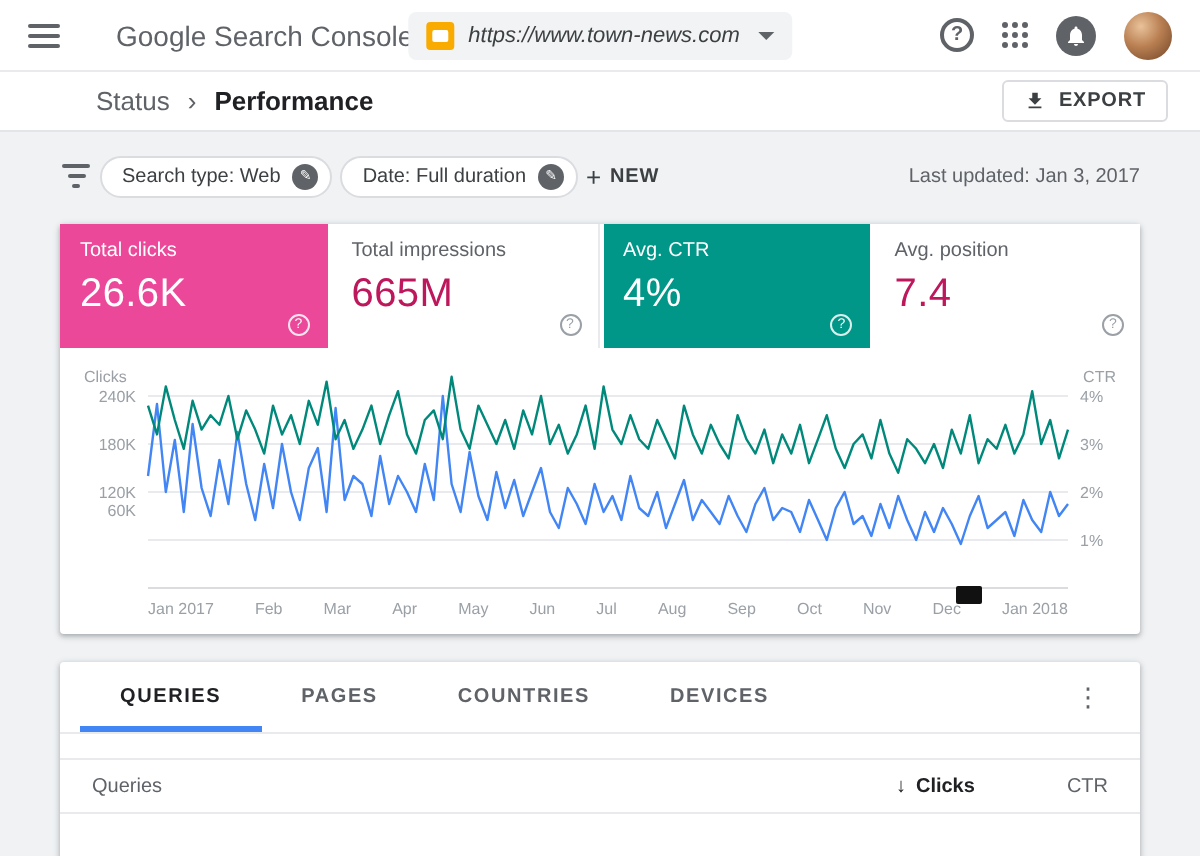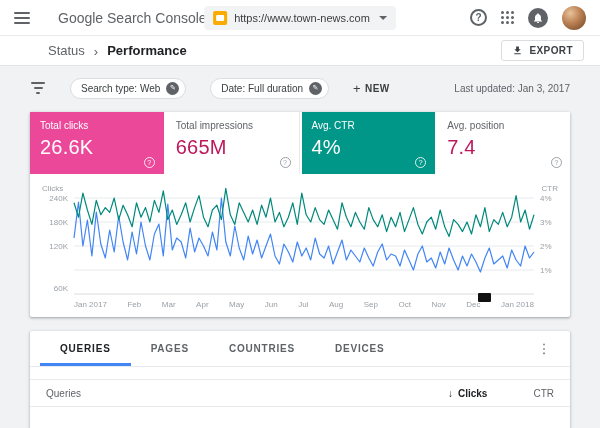--- a/index.html
+++ b/index.html
@@ -8,40 +8,40 @@
 
   
   .appbar { height:36px; background:#fff; border-bottom:1px solid #e8eaed; display:flex; align-items:center; padding:0 14px; position:relative; z-index:5;}
   .hamburger { width:16px; display:flex; flex-direction:column; gap:3px; cursor:pointer; }
   .hamburger i { height:2px; background:#5f6368; border-radius:1px; display:block; }
   .logo { margin-left:28px; font-size:14px; color:#5f6368; display:flex; align-items:flex-start; gap:3px; white-space:nowrap; }
   .beta { font-size:7px; letter-spacing:1px; color:#5f6368; margin-top:1px; }
   .property-pill { position:absolute; left:50%; transform:translateX(-50%); top:6px; height:24px; background:#f1f3f4; border-radius:4px; display:flex; align-items:center; gap:7px; padding:0 9px; cursor:pointer; }
   .site-icon { width:14px; height:14px; background:#f9ab00; border-radius:2px; position:relative; }
   .site-icon::after { content:""; position:absolute; left:3px; top:4px; width:8px; height:6px; background:#fff; border-radius:1px; }
-  .property-url { font-size:11px; color:#3c4043; }
+  .property-url { font-size:11px; color:#3c4043;font-style:italic; }
   .caret { width:0; height:0; border-left:4px solid transparent; border-right:4px solid transparent; border-top:4px solid #5f6368; margin-left:2px; }
   .appbar-right { margin-left:auto; display:flex; align-items:center; gap:14px; }
   .help-circle { width:17px; height:17px; border:2px solid #5f6368; border-radius:50%; display:flex; align-items:center; justify-content:center; font-size:10px; font-weight:bold; color:#5f6368; cursor:pointer; }
   .help-circle::after { content:"?"; }
   .apps-grid { display:grid; grid-template-columns:repeat(3,3px); grid-gap:2px; cursor:pointer; }
   .apps-grid i { width:3px; height:3px; background:#5f6368; border-radius:50%; }
   .bell-wrap { width:20px; height:20px; border-radius:50%; background:#5f6368; display:flex; align-items:center; justify-content:center; cursor:pointer; }
   .avatar { width:24px; height:24px; border-radius:50%; background:radial-gradient(circle at 35% 30%, #e9c29a 0%, #b97f52 45%, #6e4326 100%); cursor:pointer; }
 
   
   .breadcrumb-bar { height:30px; background:#fff; border-bottom:1px solid #e3e5e8; display:flex; align-items:center; padding:0 16px; }
   .crumb { font-size:13px; color:#5f6368; cursor:pointer;margin-left:32px; }
   .crumb-sep::after { content:"\203A"; color:#5f6368; font-size:13px; margin:0 9px; }
   .crumb-current { font-size:13px; color:#202124; font-weight:bold; }
   .export-btn { margin-left:auto; display:flex; align-items:center; gap:6px; border:1px solid #dadce0; background:#fff; border-radius:3px; padding:4px 10px; font-size:10px; font-weight:bold; letter-spacing:.4px; color:#3c4043; cursor:pointer; }
 
   
   .content { padding:10px 30px 0; }
-  .filter-row { display:flex; align-items:center; gap:24px; height:24px; }
+  .filter-row { display:flex; align-items:center; gap:4px; height:24px; }
   .funnel { display:flex; flex-direction:column; gap:3px; align-items:center; width:16px; cursor:pointer; }
   .funnel i { height:2px; background:#5f6368; display:block; border-radius:1px; }
   .funnel i:nth-child(1){width:14px;} .funnel i:nth-child(2){width:9px;} .funnel i:nth-child(3){width:4px;}
   .chip { display:flex; align-items:center; gap:6px; background:#fff; border:1px solid #dadce0; border-radius:14px; padding:3px 6px 3px 10px; font-size:10px; color:#3c4043; cursor:pointer; white-space:nowrap; }
   .pencil { width:13px; height:13px; border-radius:50%; background:#5f6368; color:#fff; font-size:7px; display:flex; align-items:center; justify-content:center; }
   .pencil::after { content:"\270E"; }
   .new-btn { display:flex; align-items:center; gap:4px; font-size:10px; font-weight:bold; color:#3c4043; letter-spacing:.4px; cursor:pointer; }
   .new-btn::before { content:"+"; font-size:13px; font-weight:normal; color:#3c4043; }
   .last-updated { margin-left:auto; font-size:10px; color:#5f6368; }
 
@@ -185,21 +185,21 @@
     <div class="chart-region">
       <div class="axis-header">
         <span>Clicks</span>
         <span>CTR</span>
       </div>
       <div class="chart-body">
         <div class="left-ticks" id="left-ticks">
             <span style="top: -2px;">240K</span>
             <span style="top: 22px;">180K</span>
             <span style="top: 46px;">120K</span>
-            <span style="top: 88px;">60K</span>
+            <span style="top: 55px;">60K</span>
           </div>
         <svg id="chart-svg" viewBox="0 0 460 100" preserveAspectRatio="none">
             <line x1="0" x2="460" y1="2.0" y2="2.0" stroke="#e8eaed" stroke-width="1"></line>
             <line x1="0" x2="460" y1="26.0" y2="26.0" stroke="#e8eaed" stroke-width="1"></line>
             <line x1="0" x2="460" y1="50.0" y2="50.0" stroke="#e8eaed" stroke-width="1"></line>
             <line x1="0" x2="460" y1="74.0" y2="74.0" stroke="#e8eaed" stroke-width="1"></line>
             <line x1="0" x2="460" y1="98" y2="98" stroke="#dadce0" stroke-width="1"></line>
             <polyline points="0.0,42.0 4.5,6.0 8.9,50.0 13.4,24.0 17.9,60.0 22.3,16.0 26.8,48.0 31.3,62.0 35.7,34.0 40.2,56.0 44.7,20.0 49.1,46.0 53.6,64.0 58.1,36.0 62.5,58.0 67.0,26.0 71.5,50.0 75.9,64.0 80.4,38.0 84.9,28.0 89.3,60.0 93.8,8.0 98.3,54.0 102.7,42.0 107.2,46.0 111.7,62.0 116.1,32.0 120.6,56.0 125.0,42.0 129.5,50.0 134.0,60.0 138.4,36.0 142.9,54.0 147.4,2.0 151.8,46.0 156.3,60.0 160.8,30.0 165.2,52.0 169.7,64.0 174.2,40.0 178.6,58.0 183.1,44.0 187.6,62.0 192.0,50.0 196.5,38.0 201.0,60.0 205.4,68.0 209.9,48.0 214.4,56.0 218.8,66.0 223.3,46.0 227.8,60.0 232.2,52.0 236.7,64.0 241.2,42.0 245.6,58.0 250.1,62.0 254.6,50.0 259.0,68.0 263.5,56.0 268.0,44.0 272.4,64.0 276.9,54.0 281.4,60.0 285.8,66.0 290.3,52.0 294.8,62.0 299.2,70.0 303.7,56.0 308.2,48.0 312.6,64.0 317.1,58.0 321.6,60.0 326.0,70.0 330.5,54.0 335.0,64.0 339.4,74.0 343.9,58.0 348.3,50.0 352.8,66.0 357.3,62.0 361.7,72.0 366.2,56.0 370.7,68.0 375.1,52.0 379.6,64.0 384.1,74.0 388.5,60.0 393.0,70.0 397.5,58.0 401.9,66.0 406.4,76.0 410.9,62.0 415.3,52.0 419.8,68.0 424.3,64.0 428.7,60.0 433.2,72.0 437.7,54.0 442.1,64.0 446.6,70.0 451.1,50.0 455.5,62.0 460.0,56.0" fill="none" stroke="#4285f4" stroke-width="1.2" stroke-linejoin="round"></polyline>
             <polyline points="0.0,6.8 4.5,21.2 8.9,-2.8 13.4,14.0 17.9,28.4 22.3,4.4 26.8,18.8 31.3,11.6 35.7,16.4 40.2,2.0 44.7,23.6 49.1,9.2 53.6,18.8 58.1,30.8 62.5,6.8 67.0,21.2 71.5,11.6 75.9,26.0 80.4,4.4 84.9,16.4 89.3,-5.2 93.8,23.6 98.3,14.0 102.7,28.4 107.2,18.8 111.7,6.8 116.1,26.0 120.6,11.6 125.0,-0.4 129.5,21.2 134.0,30.8 138.4,14.0 142.9,9.2 147.4,23.6 151.8,-7.6 156.3,18.8 160.8,28.4 165.2,6.8 169.7,16.4 174.2,26.0 178.6,14.0 183.1,28.4 187.6,9.2 192.0,21.2 196.5,2.0 201.0,26.0 205.4,16.4 209.9,30.8 214.4,21.2 218.8,6.8 223.3,28.4 227.8,-2.8 232.2,18.8 236.7,26.0 241.2,11.6 245.6,23.6 250.1,28.4 254.6,14.0 259.0,23.6 263.5,33.2 268.0,6.8 272.4,21.2 276.9,30.8 281.4,16.4 285.8,26.0 290.3,33.2 294.8,11.6 299.2,23.6 303.7,30.8 308.2,18.8 312.6,35.6 317.1,21.2 321.6,30.8 326.0,16.4 330.5,35.6 335.0,23.6 339.4,11.6 343.9,28.4 348.3,38.0 352.8,26.0 357.3,21.2 361.7,33.2 366.2,14.0 370.7,30.8 375.1,40.4 379.6,23.6 384.1,28.4 388.5,35.6 393.0,26.0 397.5,38.0 401.9,18.8 406.4,30.8 410.9,11.6 415.3,35.6 419.8,23.6 424.3,28.4 428.7,16.4 433.2,30.8 437.7,21.2 442.1,-0.4 446.6,26.0 451.1,14.0 455.5,33.2 460.0,18.8" fill="none" stroke="#00897b" stroke-width="1.2" stroke-linejoin="round"></polyline>
           </svg>

